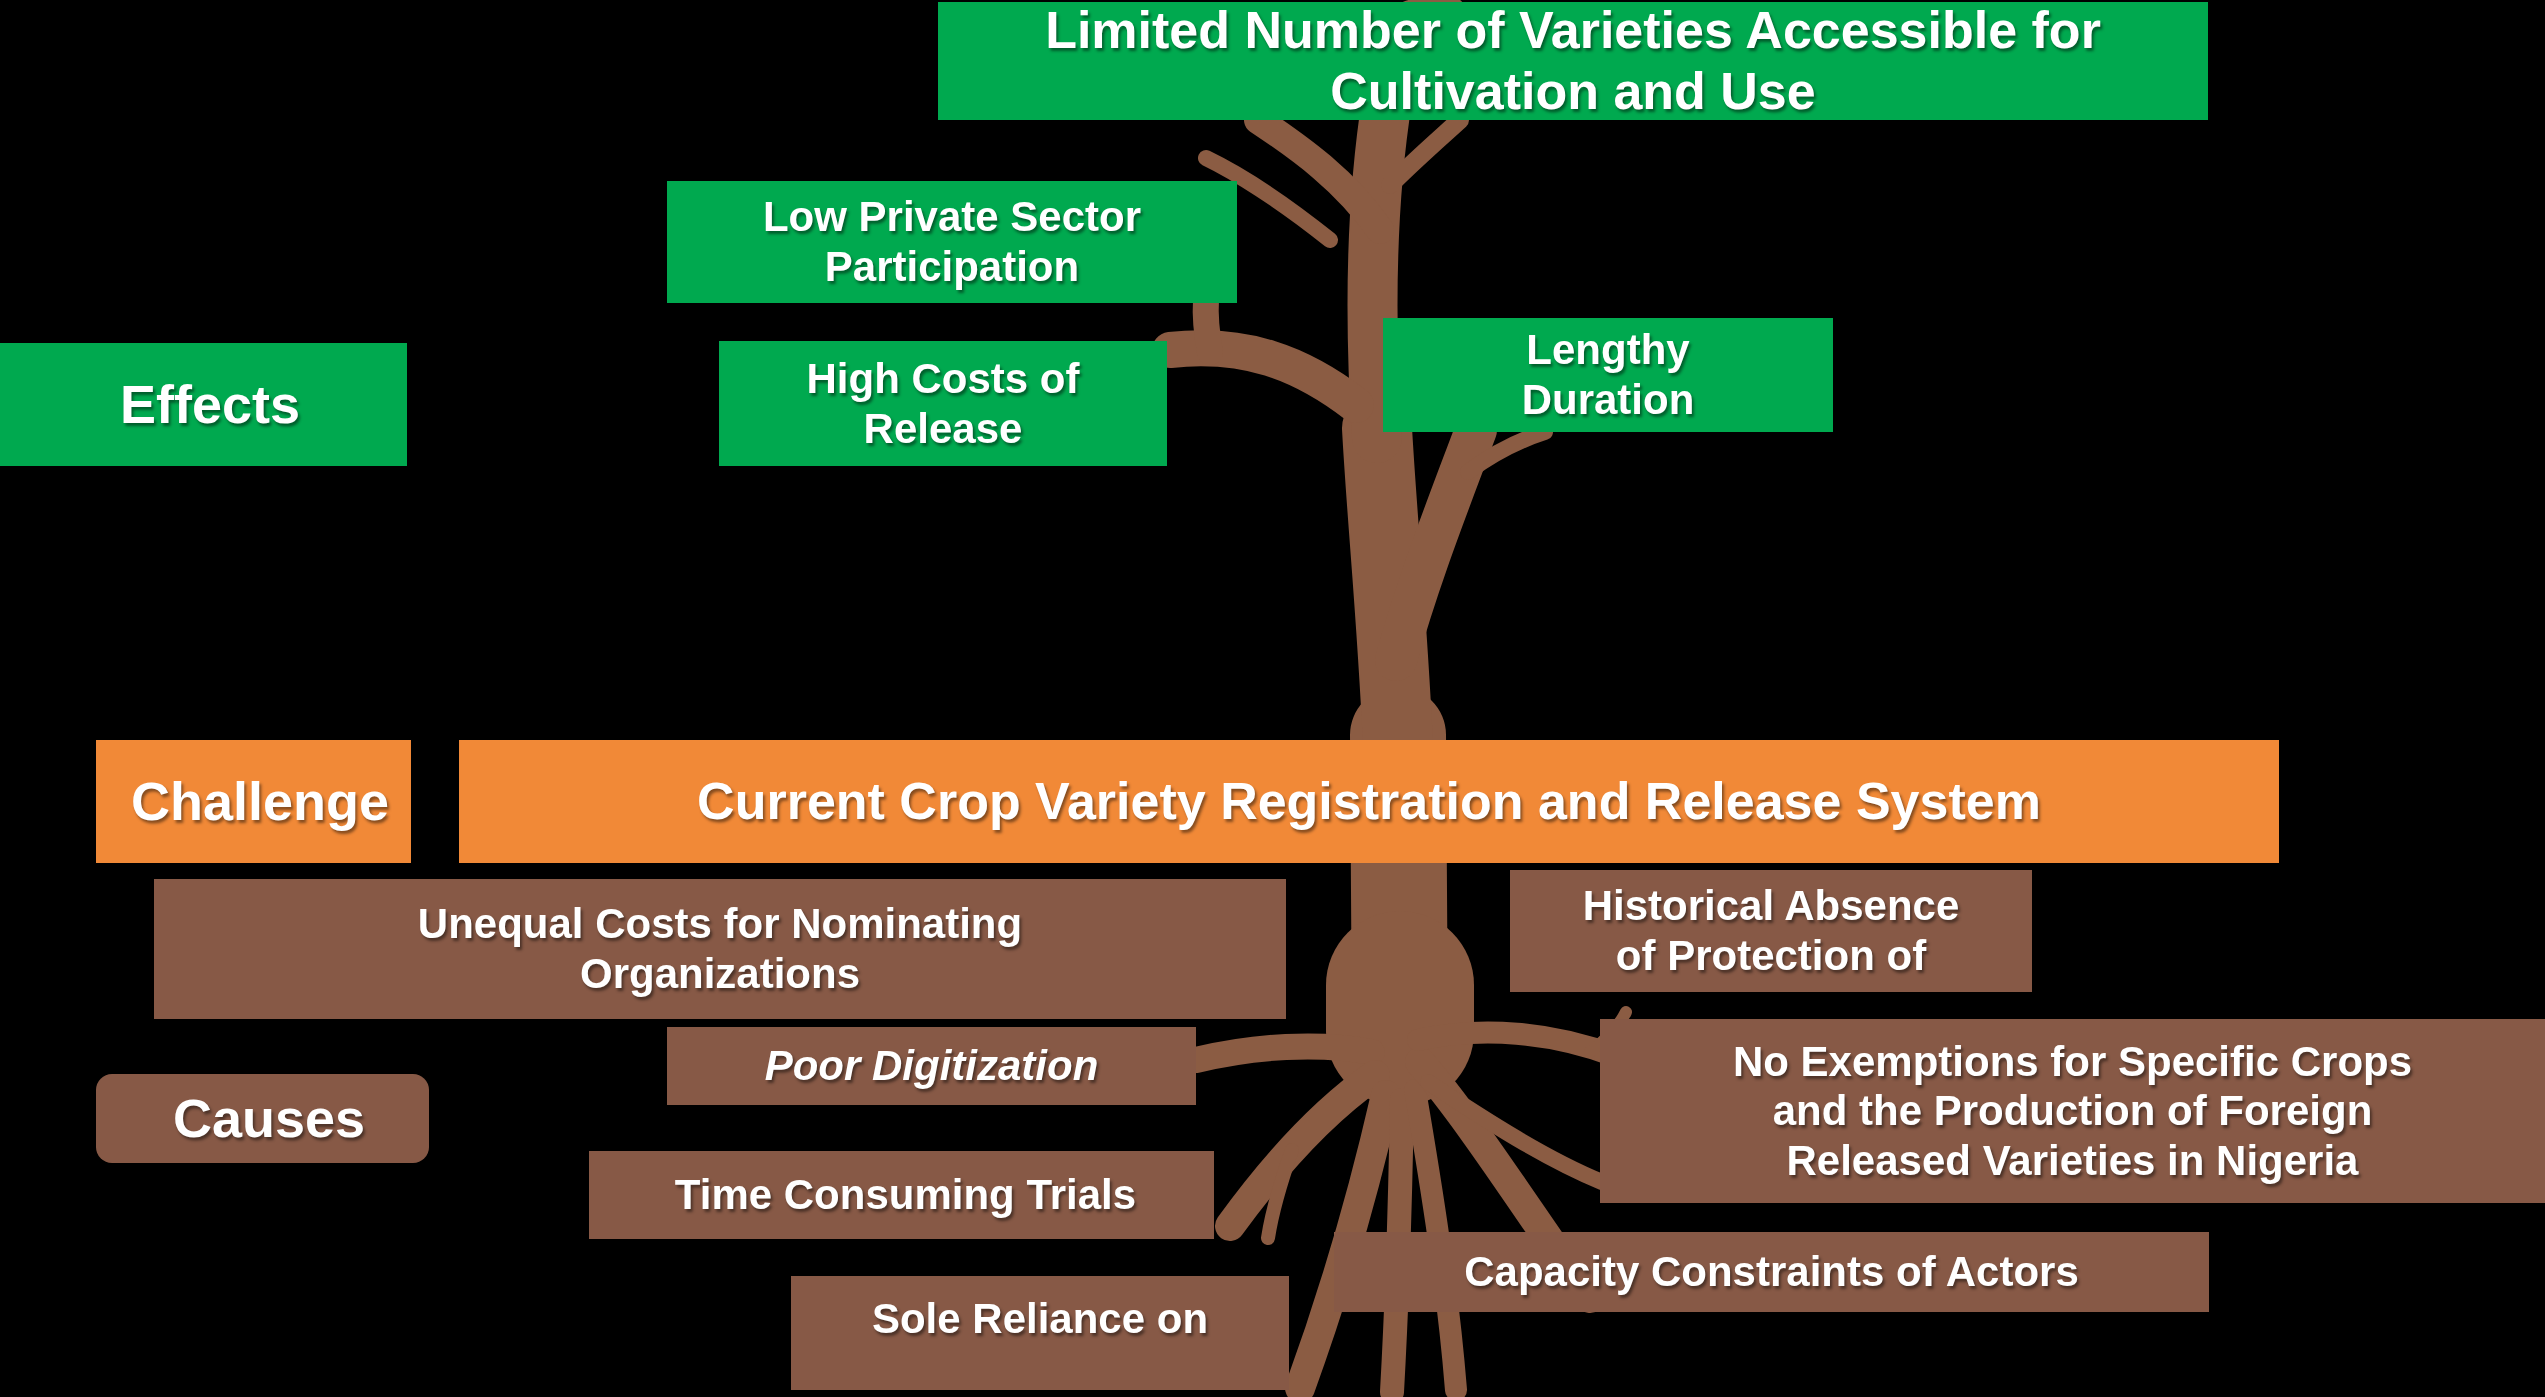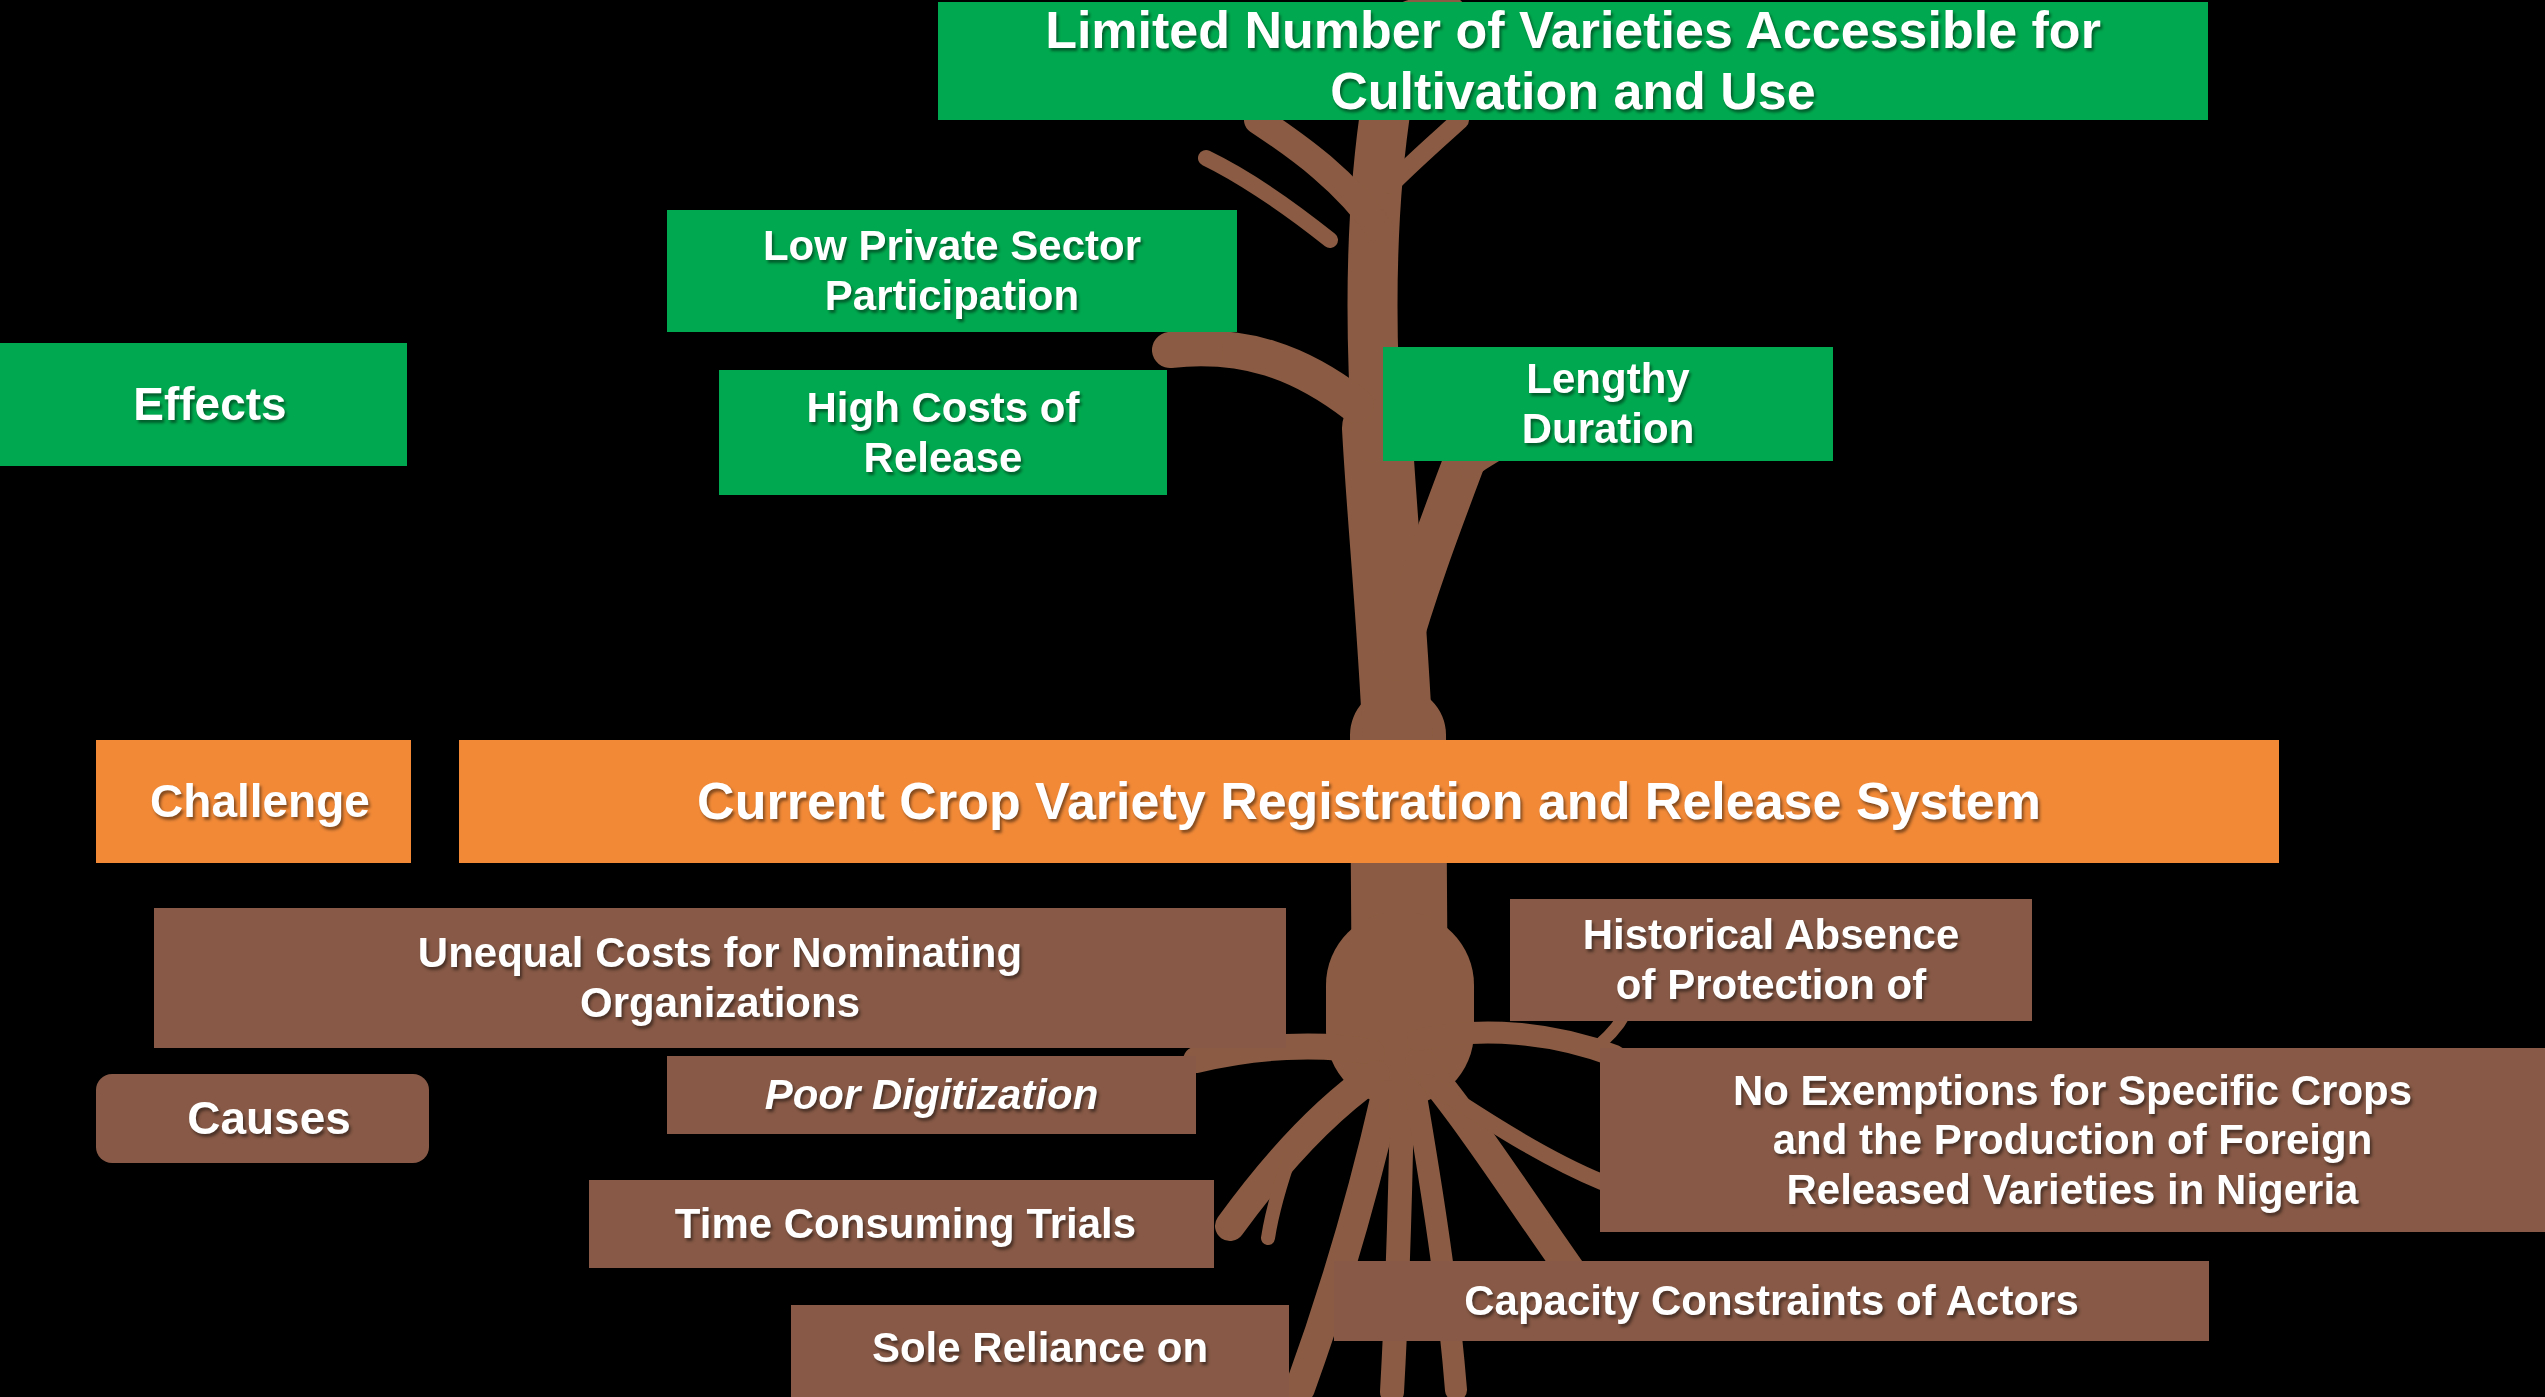--- a/index.html
+++ b/index.html
@@ -24,23 +24,23 @@
     color:var(--text_white);
     font-weight:700;
     white-space:pre-line;
     line-height:1.18;
     text-shadow:2px 3px 3px rgba(0,0,0,0.45);
     box-sizing:border-box;
   }
   .green{background:var(--effects_green);}
   .orange{background:var(--challenge_orange);}
   .brown{background:var(--causes_brown);}
-  .fs-label{font-size:46px;padding-left:13px;}
+  .fs-label{font-size:54px;padding-left:13px;}
   .fs-big{font-size:52px;}
-  .fs-std{font-size:42px;margin-top:29px;}
+  .fs-std{font-size:42px;}
   .text-high{padding-bottom:28px;}
 
   
   .b-limited   {left:938px;  top:2px;    width:1270px; height:118px;}
   .b-lowpriv   {left:667px;  top:181px;  width:570px;  height:122px;}
   .b-effects   {left:0px;    top:343px;  width:407px;  height:123px;}
   .b-highcost  {left:719px;  top:341px;  width:448px;  height:125px;}
   .b-lengthy   {left:1383px; top:318px;  width:450px;  height:114px;}
   .b-challenge {left:96px;   top:740px;  width:315px;  height:123px;}
   .b-current   {left:459px;  top:740px;  width:1820px; height:123px;}

